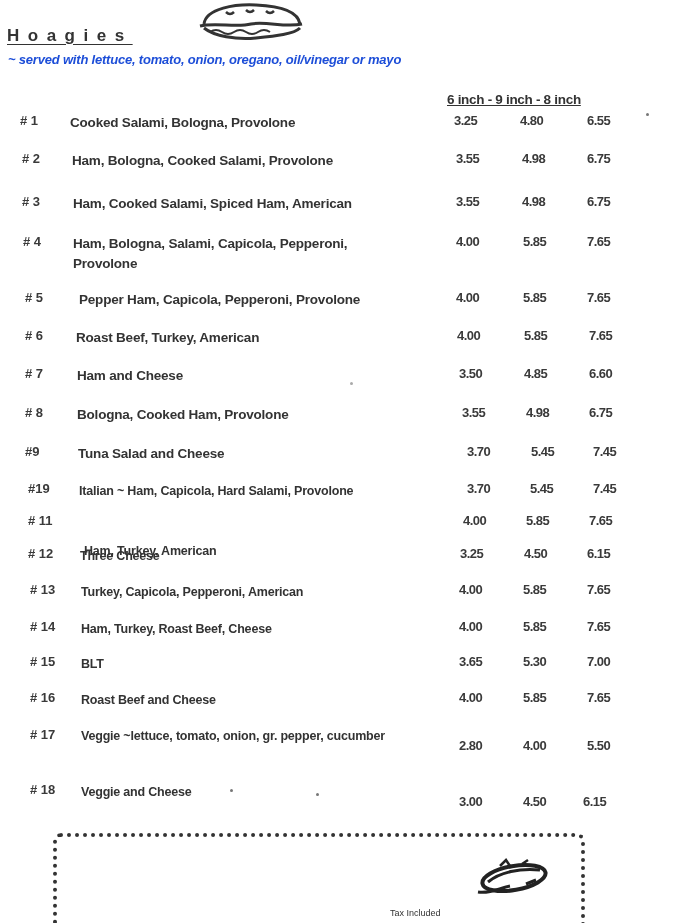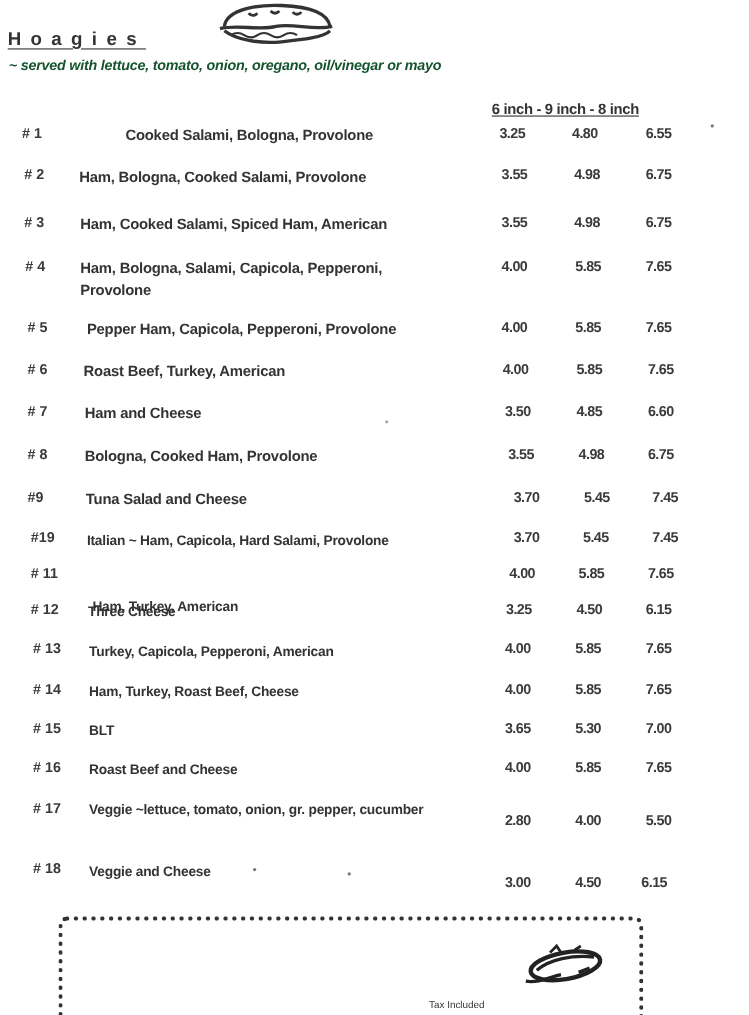--- a/index.html
+++ b/index.html
@@ -7,21 +7,21 @@
       width: 681px; height: 923px; background: #ffffff; position: relative; overflow: hidden;
       font-family: "Liberation Sans", sans-serif; color: #2b2b2b;
     }
     .page { position: absolute; left: 0; top: 0; width: 681px; height: 923px; text-decoration: underline; }
     .title {
       position: absolute; left: 7px; top: 26px; font-size: 17px; font-weight: bold;
       letter-spacing: 8.5px; color: #333; text-decoration: underline; text-underline-offset: 3px;
     }
     .subtitle {
       position: absolute; left: 8px; top: 52px; font-size: 13px; font-style: italic; font-weight: bold;
-      color: #14532d; letter-spacing: -0.2px;
+      color: #1d4ed8; letter-spacing: -0.2px;
     }
     .sandwich { position: absolute; left: 196px; top: 2px; width: 110px; height: 40px; }
     .size-header {
       position: absolute; left: 447px; top: 92px; font-size: 13.5px; font-weight: bold; color: #333;
       text-decoration: underline; letter-spacing: -0.3px; white-space: nowrap;
     }
     .row { position: absolute; left: 0; width: 681px; }
     .num { position: absolute; font-size: 13px; font-weight: bold; color: #3a3a3a; white-space: nowrap; }
     .desc { position: absolute; font-size: 13.5px; font-weight: bold; color: #333; line-height: 20px; letter-spacing: -0.2px; }
     .price { position: absolute; font-size: 13px; font-weight: bold; color: #3a3a3a; letter-spacing: -0.5px; }
@@ -53,21 +53,21 @@
     <path d="M8 26 C18 34, 40 38, 60 36 C80 34, 98 32, 104 26" fill="#fff" stroke="#333" stroke-width="3"></path>
     <path d="M14 30 q6 -4 12 0 q6 4 12 0 q6 -4 12 0 q6 4 12 0 q6 -4 12 0" fill="none" stroke="#333" stroke-width="2"></path>
   </svg>
 
   <div class="subtitle">~ served with lettuce, tomato, onion, oregano, oil/vinegar or mayo</div>
 
   <div class="size-header">6 inch - 9 inch - 8 inch</div>
 
   <div class="row" style="top:113px;">
     <span class="num" style="left:20px;"># 1</span>
-    <span class="desc" style="left:70px;margin-left:44px;">Cooked Salami, Bologna, Provolone</span>
+    <span class="desc" style="left:70px;">Cooked Salami, Bologna, Provolone</span>
     <span class="price" style="left:454px;">3.25</span>
     <span class="price" style="left:520px;">4.80</span>
     <span class="price" style="left:587px;">6.55</span>
   </div>
 
   <div class="row" style="top:151px;">
     <span class="num" style="left:22px;"># 2</span>
     <span class="desc" style="left:72px;">Ham, Bologna, Cooked Salami, Provolone</span>
     <span class="price" style="left:456px;">3.55</span>
     <span class="price" style="left:522px;">4.98</span>

